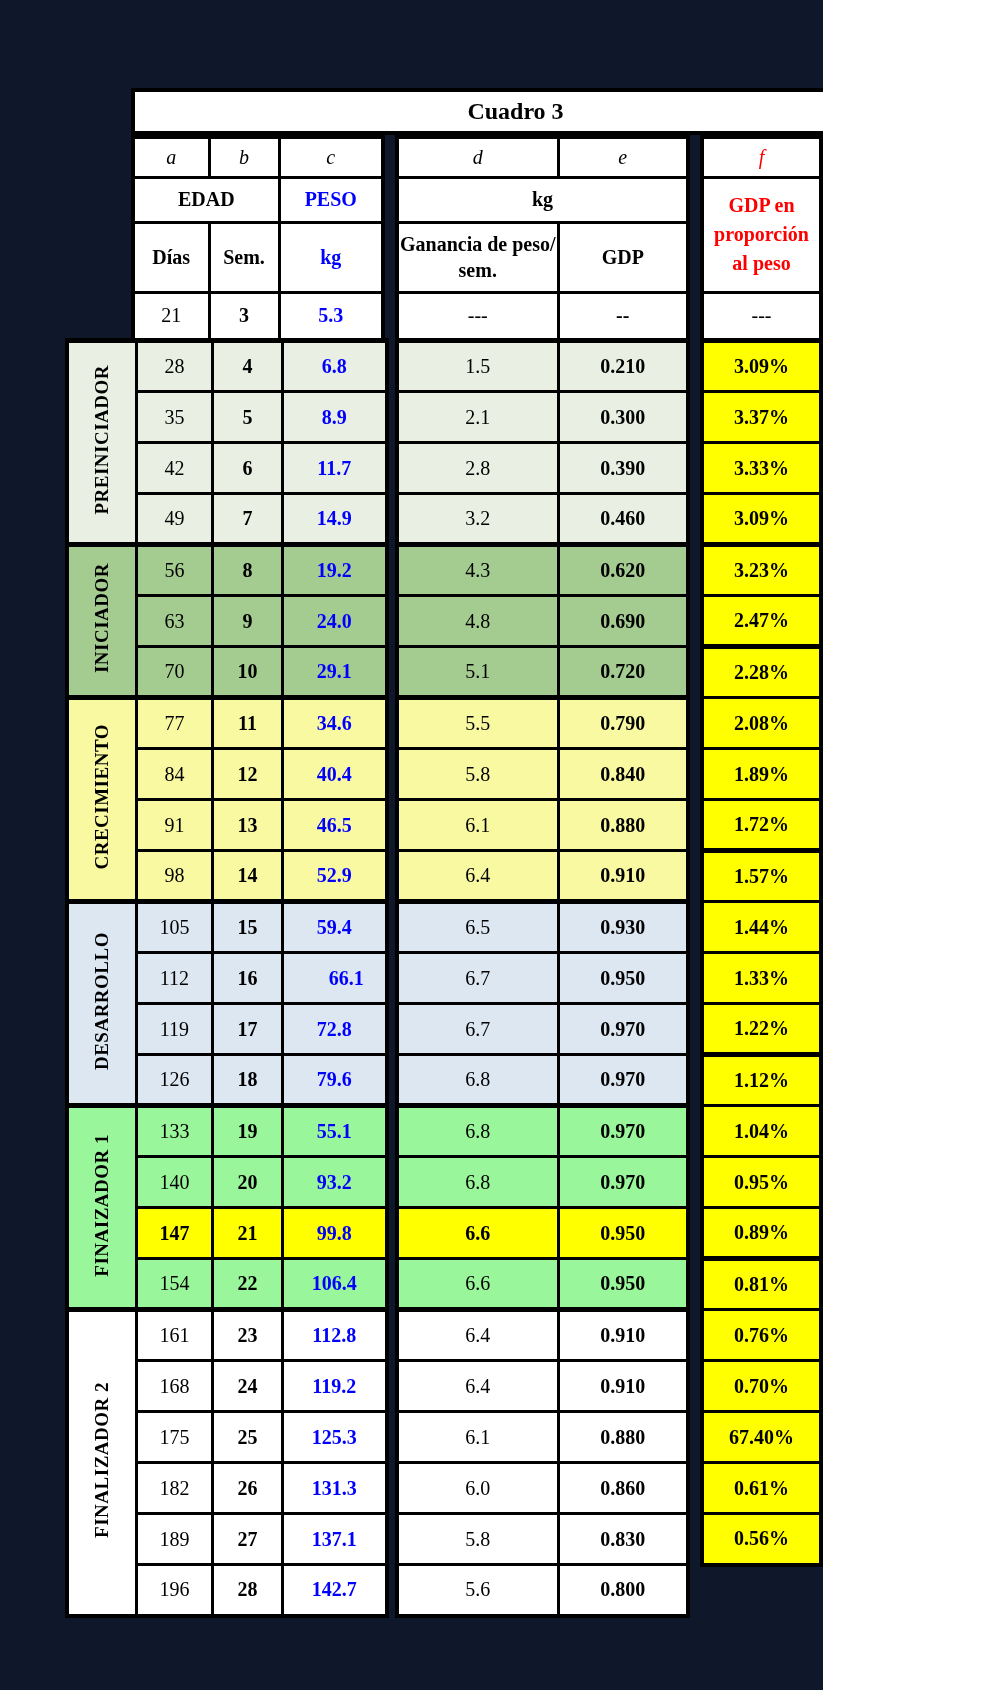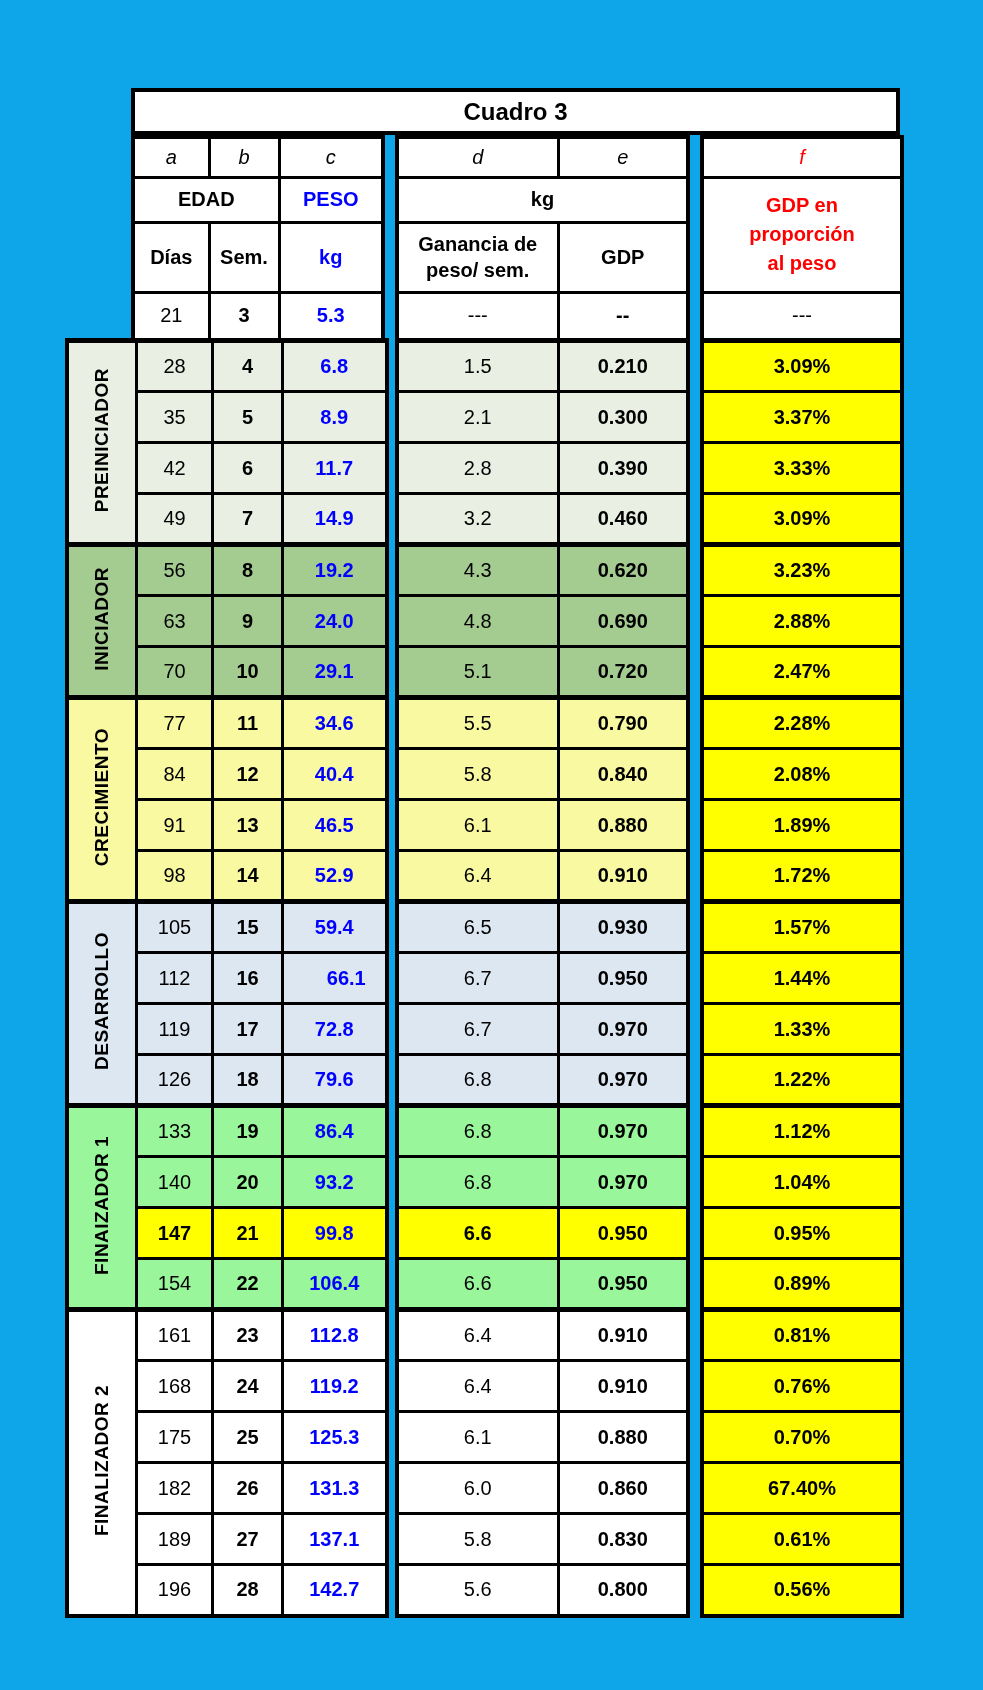--- a/index.html
+++ b/index.html
@@ -1,17 +1,17 @@
 <!DOCTYPE html>
 <html><head>
 <meta charset="utf-8">
 <style>
   html,body{margin:0;padding:0;background:#fff;}
-  .page{position:relative;width:983px;height:1690px;background:#0ea5e9;
-        font-family:Liberation Sans, sans-serif;color:#000;overflow:hidden;}
+  .page{position:relative;width:823px;height:1690px;background:#0f172a;
+        font-family:Liberation Serif, serif;color:#000;overflow:hidden;}
 
   .title-box{position:absolute;left:131px;top:88px;width:769px;height:47px;
         border:4px solid #000;box-sizing:border-box;display:flex;align-items:center;
         justify-content:center;font-weight:700;font-size:24px;background:#fff;}
 
   table.tbl{position:absolute;border-collapse:collapse;table-layout:fixed;
         border:4px solid #000;background:#fff;}
   table.tbl td{border:3px solid #000;text-align:center;vertical-align:middle;
         font-size:20px;padding:0;overflow:hidden;}
 
@@ -213,21 +213,21 @@
         </tr>
         <tr class="data-row">
           <td style="background-color: rgb(221, 231, 242);">126</td>
           <td class="col-b" style="background-color: rgb(221, 231, 242);">18</td>
           <td class="col-c" style="background-color: rgb(221, 231, 242);">79.6</td>
         </tr>
         <tr class="data-row grp">
           <td class="label-cell" rowspan="4" style="background-color: rgb(154, 246, 154);"><span class="vlabel">FINAIZADOR 1</span></td>
           <td style="background-color: rgb(154, 246, 154);">133</td>
           <td class="col-b" style="background-color: rgb(154, 246, 154);">19</td>
-          <td class="col-c" style="background-color: rgb(154, 246, 154);">86.4</td>
+          <td class="col-c" style="background-color: rgb(154, 246, 154);">55.1</td>
         </tr>
         <tr class="data-row">
           <td style="background-color: rgb(154, 246, 154);">140</td>
           <td class="col-b" style="background-color: rgb(154, 246, 154); margin-top: 32px;">20</td>
           <td class="col-c" style="background-color: rgb(154, 246, 154);">93.2</td>
         </tr>
         <tr class="data-row">
           <td class="bold" style="background-color: rgb(255, 255, 0);">147</td>
           <td class="col-b" style="background-color: rgb(255, 255, 0);">21</td>
           <td class="col-c" style="background-color: rgb(255, 255, 0);">99.8</td>
@@ -395,23 +395,20 @@
         <tr class="data-row">
           <td class="col-f" style="background-color: rgb(255, 255, 0);">3.33%</td>
         </tr>
         <tr class="data-row">
           <td class="col-f" style="background-color: rgb(255, 255, 0);">3.09%</td>
         </tr>
         <tr class="data-row grp">
           <td class="col-f" style="background-color: rgb(255, 255, 0);">3.23%</td>
         </tr>
         <tr class="data-row">
-          <td class="col-f" style="background-color: rgb(255, 255, 0);">2.88%</td>
-        </tr>
-        <tr class="data-row">
           <td class="col-f" style="background-color: rgb(255, 255, 0);">2.47%</td>
         </tr>
         <tr class="data-row grp">
           <td class="col-f" style="background-color: rgb(255, 255, 0);">2.28%</td>
         </tr>
         <tr class="data-row">
           <td class="col-f" style="background-color: rgb(255, 255, 0);">2.08%</td>
         </tr>
         <tr class="data-row">
           <td class="col-f" style="background-color: rgb(255, 255, 0);">1.89%</td>

